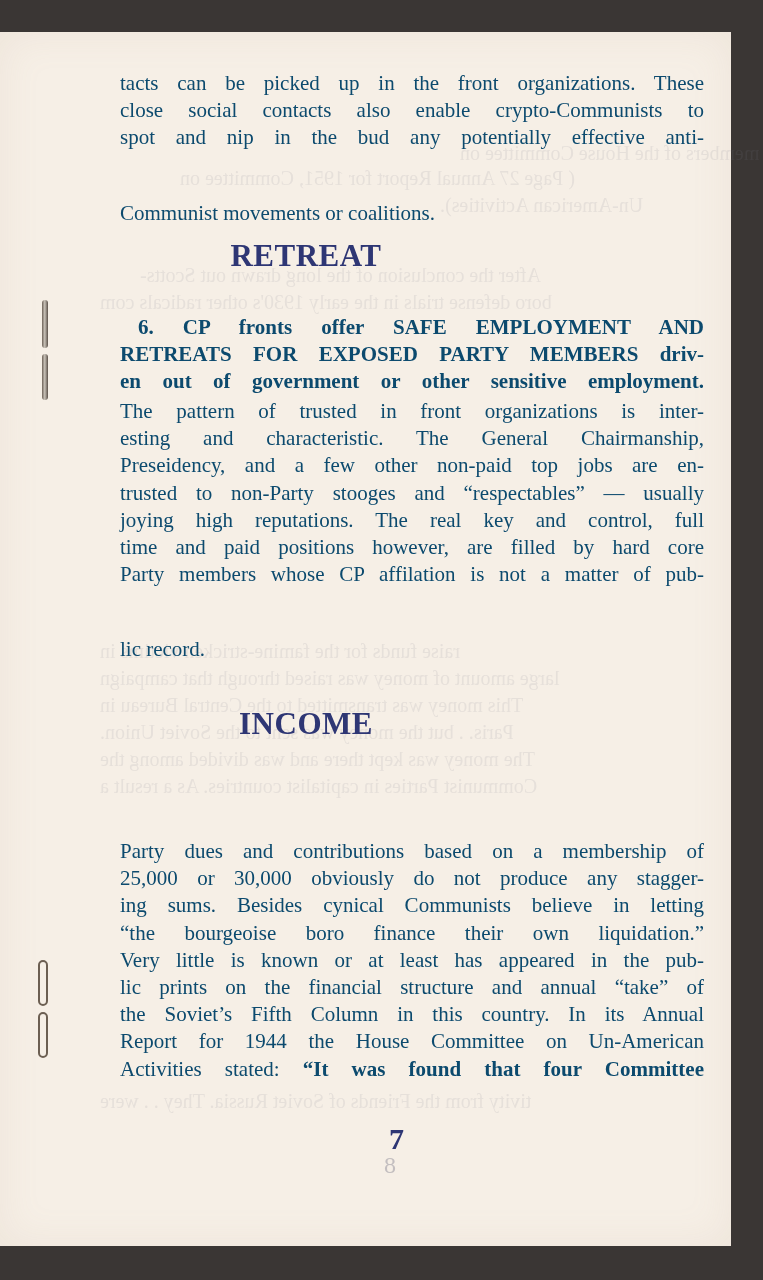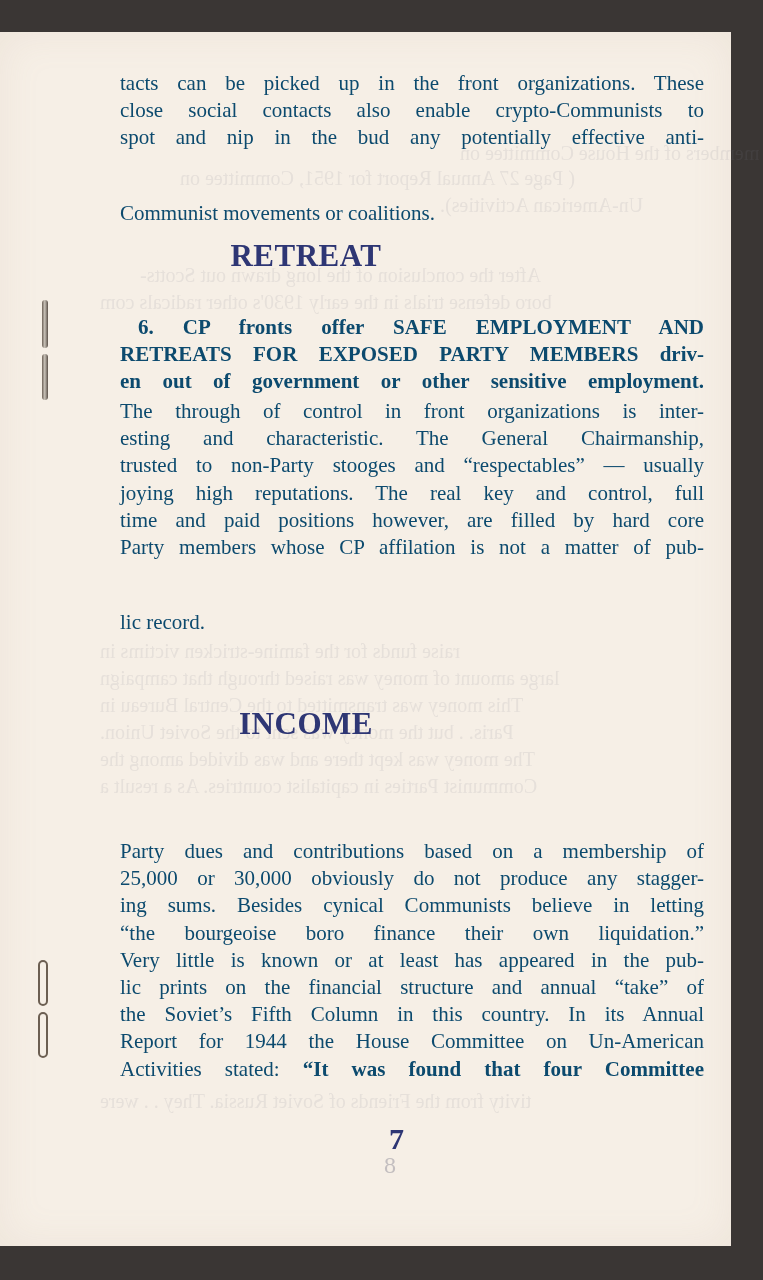--- a/index.html
+++ b/index.html
@@ -84,22 +84,23 @@
 
   <div class="heading" style="top:206px">RETREAT</div>
 
   <div class="text" style="top:282px;font-weight:bold">
     <span class="line" style="padding-left:18px;box-sizing:border-box">6. CP fronts offer SAFE EMPLOYMENT AND</span>
     <span class="line">RETREATS FOR EXPOSED PARTY MEMBERS driv-</span>
     <span class="line">en out of government or other sensitive employment.</span>
   </div>
 
   <div class="text" style="top:366px">
-    <span class="line">The through of control in front organizations is inter-</span>
+    <span class="line">The pattern of trusted in front organizations is inter-</span>
     <span class="line">esting and characteristic. The General Chairmanship,</span>
+    <span class="line">Preseidency, and a few  other non-paid top jobs are en-</span>
     <span class="line">trusted to non-Party stooges and “respectables” — usually</span>
     <span class="line">joying high reputations. The real key and control, full</span>
     <span class="line">time and paid positions however, are filled by hard core</span>
     <span class="line">Party members whose CP affilation is not a matter of pub-</span>
     <span class="line last">lic record.</span>
   </div>
 
   <div class="heading" style="top:674px">INCOME</div>
 
 

